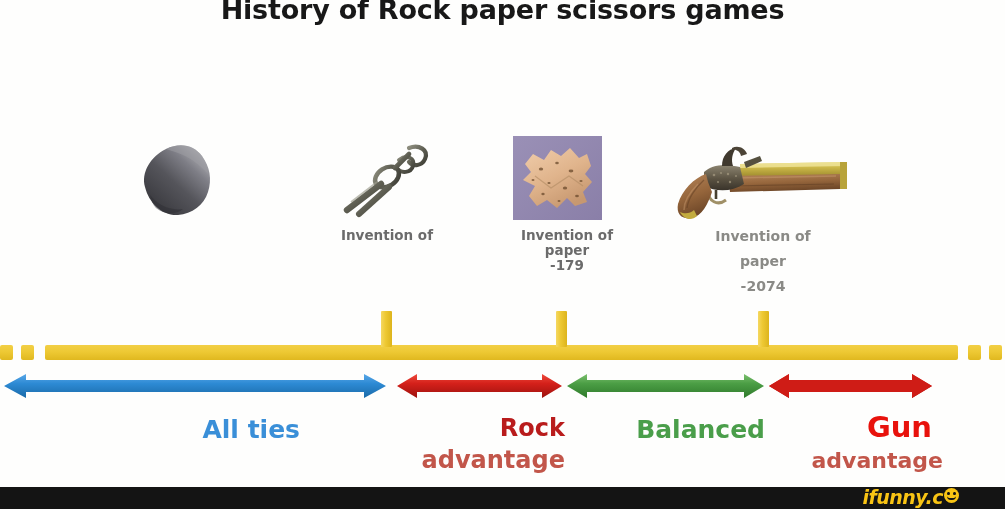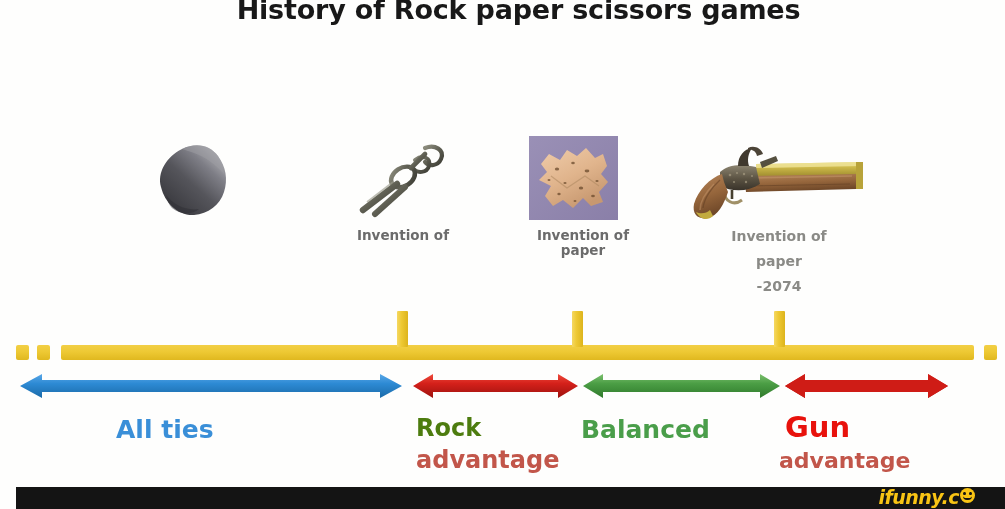--- a/index.html
+++ b/index.html
@@ -2,21 +2,21 @@
 <html><head>
 <meta charset="utf-8">
 <style>
   * { margin:0; padding:0; box-sizing:border-box; }
   html,body { width:1005px; height:509px; overflow:hidden; }
   body {
     background:#fefefd;
     font-family:"DejaVu Sans", sans-serif;
     position:relative;
   }
-  #stage { position:absolute; left:16px; top:0; width:967px; height:509px; }
+  #stage { position:absolute; left:0; top:0; width:967px; height:509px; }
 
   
   .title {
     position:absolute; left:0; top:-6px; width:1005px;
     text-align:center;
     font-family:"DejaVu Sans", sans-serif;
     font-size:27px; font-weight:bold; letter-spacing:-0.2px;
     color:#181818;
     white-space:nowrap;
   }
@@ -51,27 +51,27 @@
     border-radius:1px;
   }
 
   
   .arrow { position:absolute; height:28px; top:372px; }
   .arrow svg { display:block; }
 
   
   .seg-label {
     position:absolute;
-    text-align:left;
+    text-align:right;
     font-family:"DejaVu Sans", sans-serif;
     font-weight:bold;
     white-space:nowrap;
   }
   .seg-allties { color:#3a8fd8; font-size:25px; top:415px; }
-  .seg-rock1   { color:#4d7c0f; font-size:24px; top:414px; }
+  .seg-rock1   { color:#b91c1c; font-size:24px; top:414px; }
   .seg-rock2   { color:#c2564a; font-size:24px; top:446px; }
   .seg-bal     { color:#4a9e4a; font-size:25px; top:415px; }
   .seg-gun1    { color:#e8120c; font-size:29px; top:410px; }
   .seg-gun2    { color:#c2564a; font-size:22px; top:448px; }
 
   
   .bottombar {
     position:absolute; left:0; top:487px; width:1005px; height:22px;
     background:#141414;
   }
@@ -249,20 +249,21 @@
     </svg>
   </div>
 
   <div class="evt-label" style="left:307px; top:228px; width:160px;">
     <div>Invention of</div>
   </div>
 
   <div class="evt-label" style="left:487px; top:228px; width:160px;">
     <div>Invention of</div>
     <div>paper</div>
+    <div>-179</div>
   </div>
 
   <div class="evt-label guns" style="left:683px; top:224px; width:160px;">
     <div>Invention of</div>
     <div>paper</div>
     <div>-2074</div>
   </div>
 
   <div class="tl-bar tl-dash d1"></div>
   <div class="tl-bar tl-dash d2"></div>

